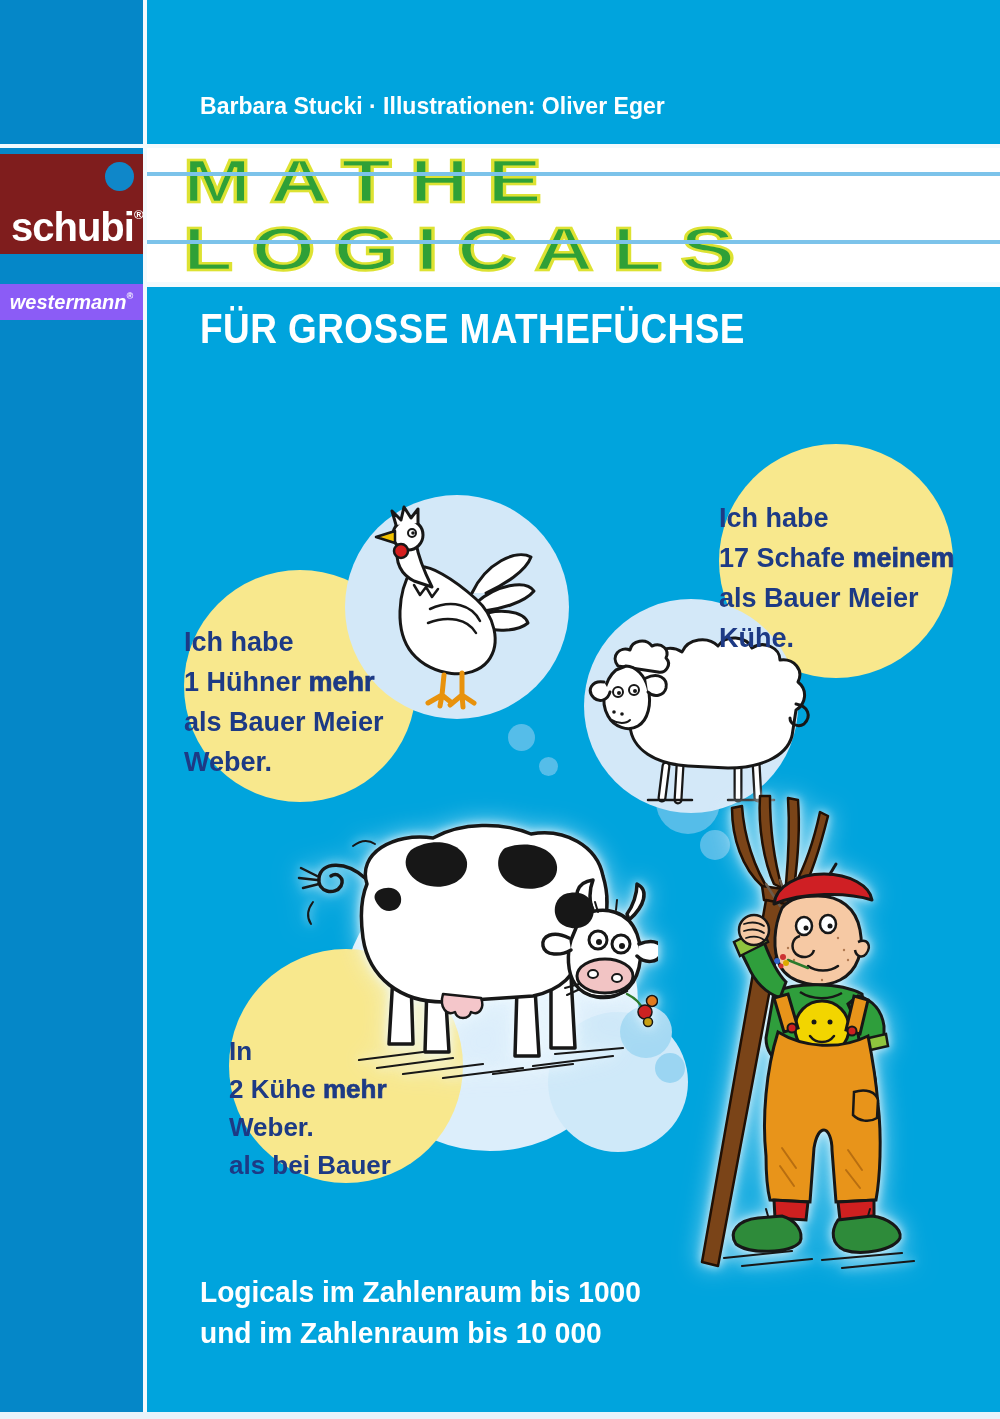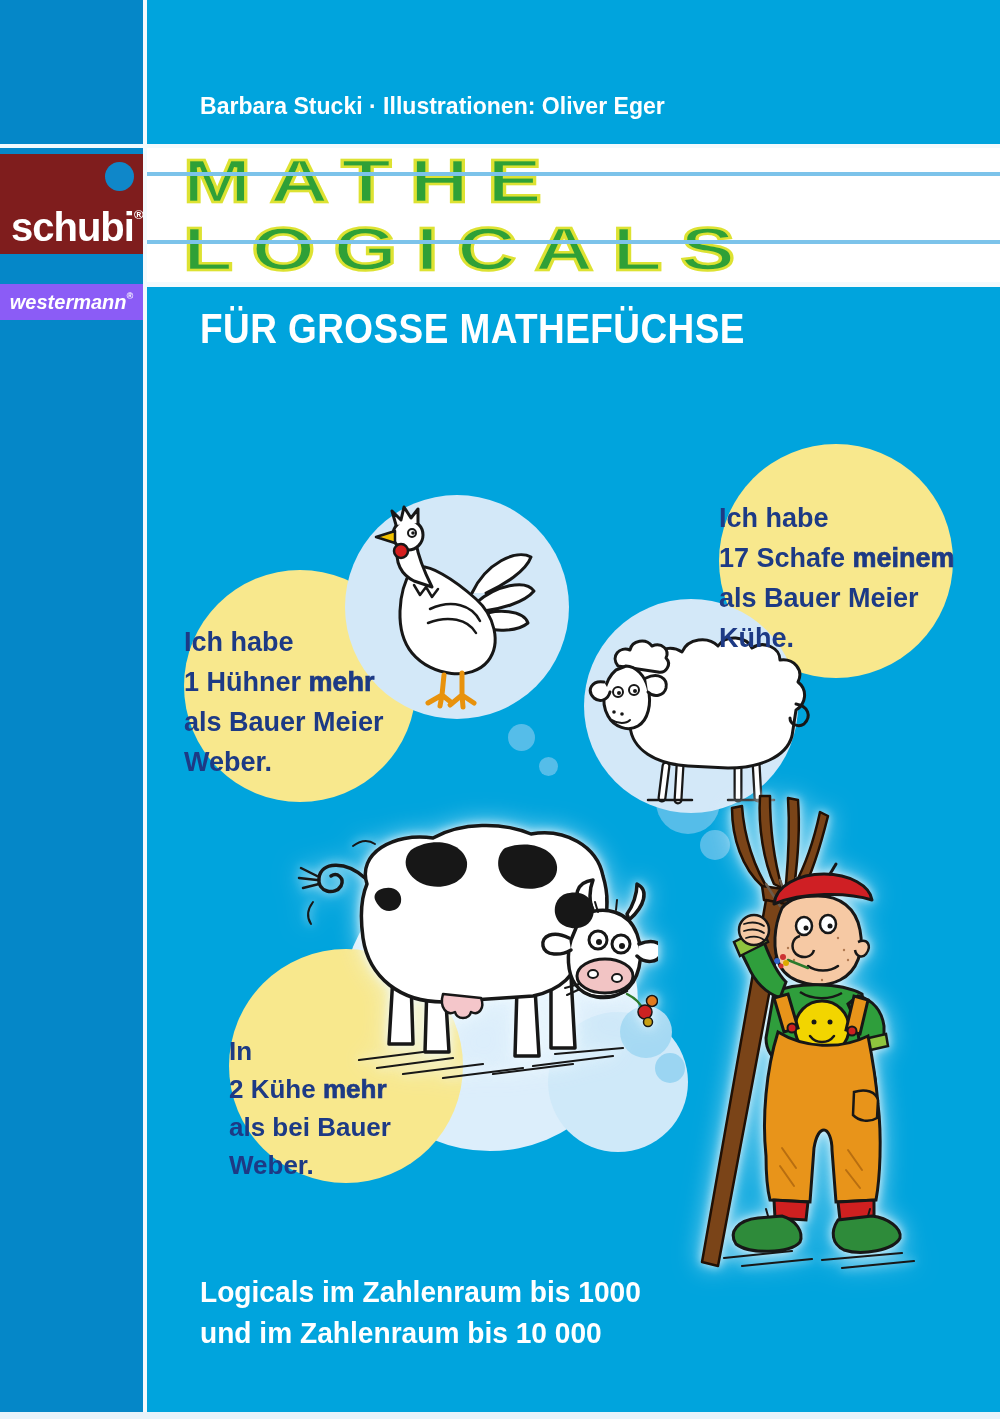--- a/index.html
+++ b/index.html
@@ -103,22 +103,22 @@
 </div>
 <div class="abs bubble-text bt2">
   <div><span>Ich habe</span><span class="bb"></span><span></span></div>
   <div><span>17 Schafe </span><span class="bb">meinem</span><span></span></div>
   <div><span>als Bauer Meier</span><span class="bb"></span><span></span></div>
   <div><span>Kühe.</span><span class="bb"></span><span></span></div>
 </div>
 <div class="abs bubble-text bt3">
   <div><span>In</span><span class="bb"></span><span></span></div>
   <div><span>2 Kühe </span><span class="bb">mehr</span><span></span></div>
+  <div><span>Weber.</span><span class="bb"></span><span></span></div>
   <div><span>als bei Bauer</span><span class="bb"></span><span></span></div>
-  <div><span>Weber.</span><span class="bb"></span><span></span></div>
 </div>
 
 <svg class="abs illus" style="left:368px;top:505px;" width="175" height="205" viewBox="0 0 175 205">
   <g stroke="#171717" stroke-width="3" fill="#fff" stroke-linejoin="round" stroke-linecap="round">
     <path d="M104,88 C118,58 148,44 163,52 C158,66 136,80 118,88"></path>
     <path d="M108,98 C128,80 158,74 166,86 C156,98 132,104 116,106"></path>
     <path d="M108,112 C130,102 156,106 160,118 C148,128 124,126 110,122"></path>
     <path d="M44,64 C30,86 26,126 44,148 C64,172 104,176 120,156 C134,138 126,110 108,94 C90,78 58,54 44,64 Z"></path>
     <path d="M62,104 C84,94 104,100 112,116 M60,118 C80,110 100,114 108,128" fill="none" stroke-width="2.5"></path>
     <path d="M30,40 C26,58 34,70 46,76 L64,82 C56,66 50,50 48,38 Z"></path>

